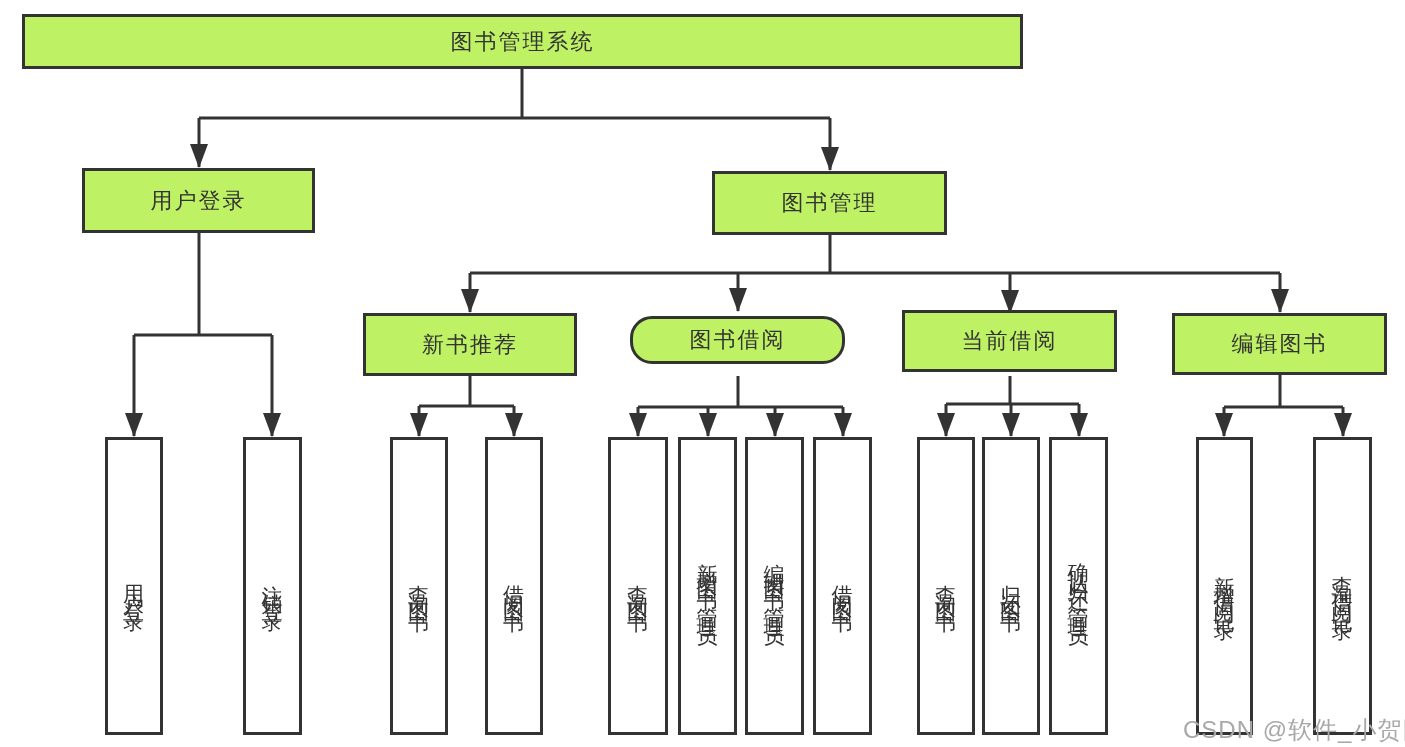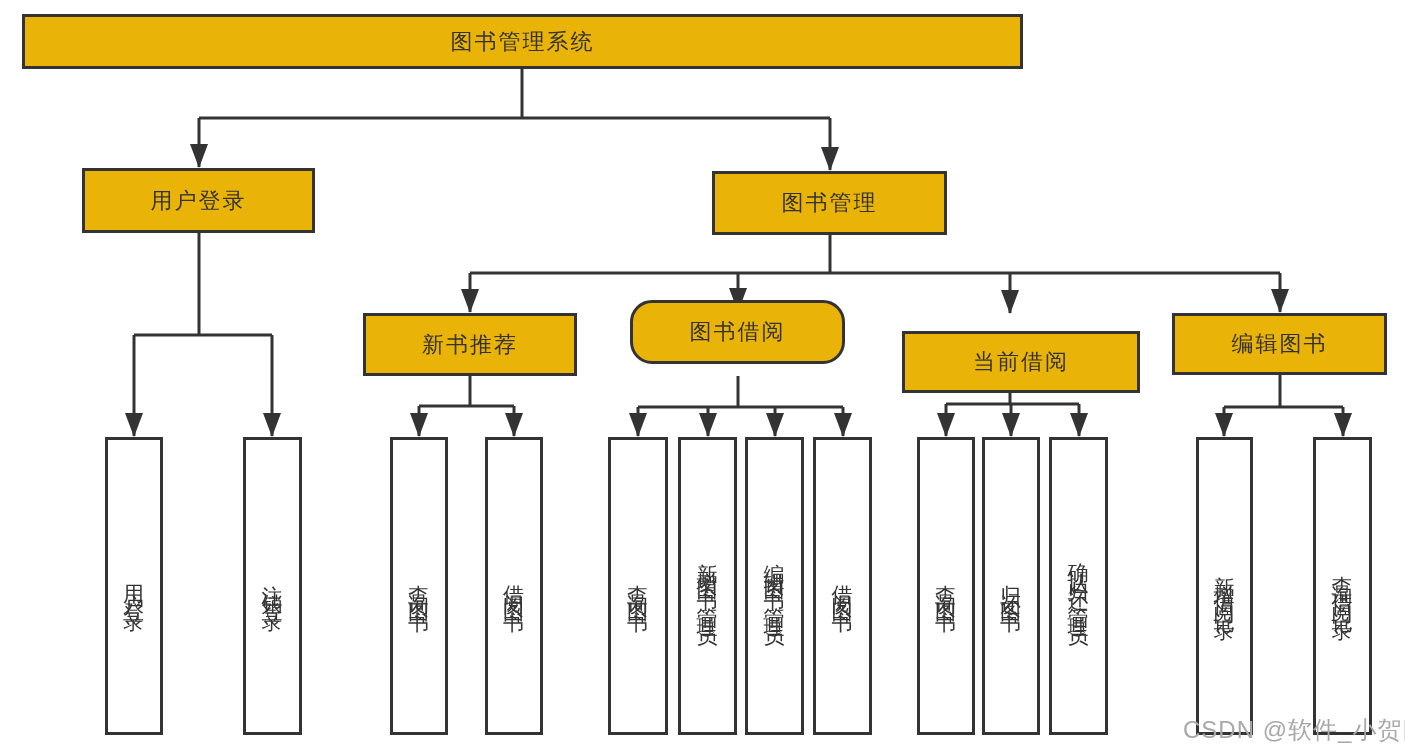--- a/index.html
+++ b/index.html
@@ -13,21 +13,21 @@
   }
   svg.connectors {
     position: absolute;
     left: 0; top: 0;
     width: 1405px; height: 747px;
     pointer-events: none;
   }
   .node {
     position: absolute;
     box-sizing: border-box;
-    background: #eab308;
+    background: #bef264;
     border: 3px solid #333333;
     display: flex;
     align-items: center;
     justify-content: center;
     color: #333333;
     font-size: 22px;
     letter-spacing: 2px;
     white-space: nowrap;
   }
   .leaf {
@@ -123,24 +123,24 @@
   <div class="node" style="left:82px; top:168px; width:233px; height:65px;">
     <span>用户登录</span>
   </div>
   <div class="node" style="left:712px; top:171px; width:235px; height:64px;">
     <span>图书管理</span>
   </div>
 
   <div class="node" style="left:363px; top:313px; width:214px; height:63px;">
     <span>新书推荐</span>
   </div>
-  <div class="node" style="left:630px; top:300px; width:215px; height:64px;border-radius:22px;">
+  <div class="node" style="left:630px; top:316px; width:215px; height:48px;border-radius:22px;">
     <span>图书借阅</span>
   </div>
-  <div class="node" style="left:902px; top:331px; width:238px; height:62px;">
+  <div class="node" style="left:902px; top:310px; width:215px; height:62px;">
     <span>当前借阅</span>
   </div>
   <div class="node" style="left:1172px; top:313px; width:215px; height:62px;">
     <span>编辑图书</span>
   </div>
 
   <div class="leaf" style="left:105px; width:58px;">
     <span class="vtext">用户登录</span>
   </div>
   <div class="leaf" style="left:243px; width:59px;">

